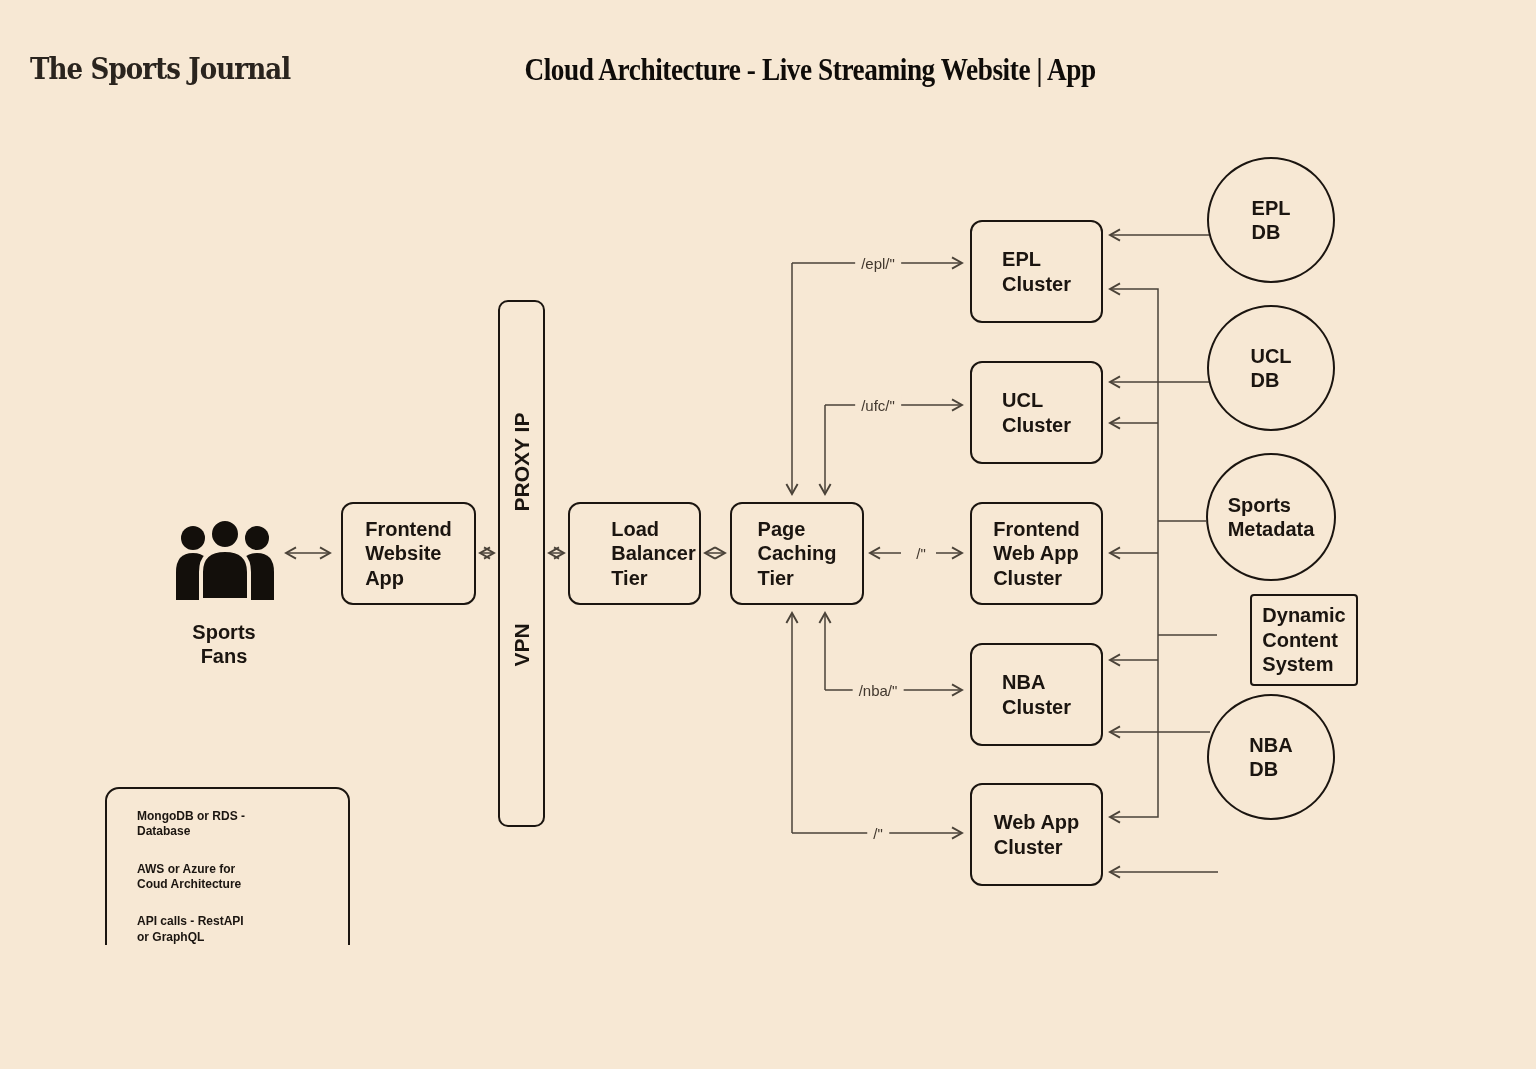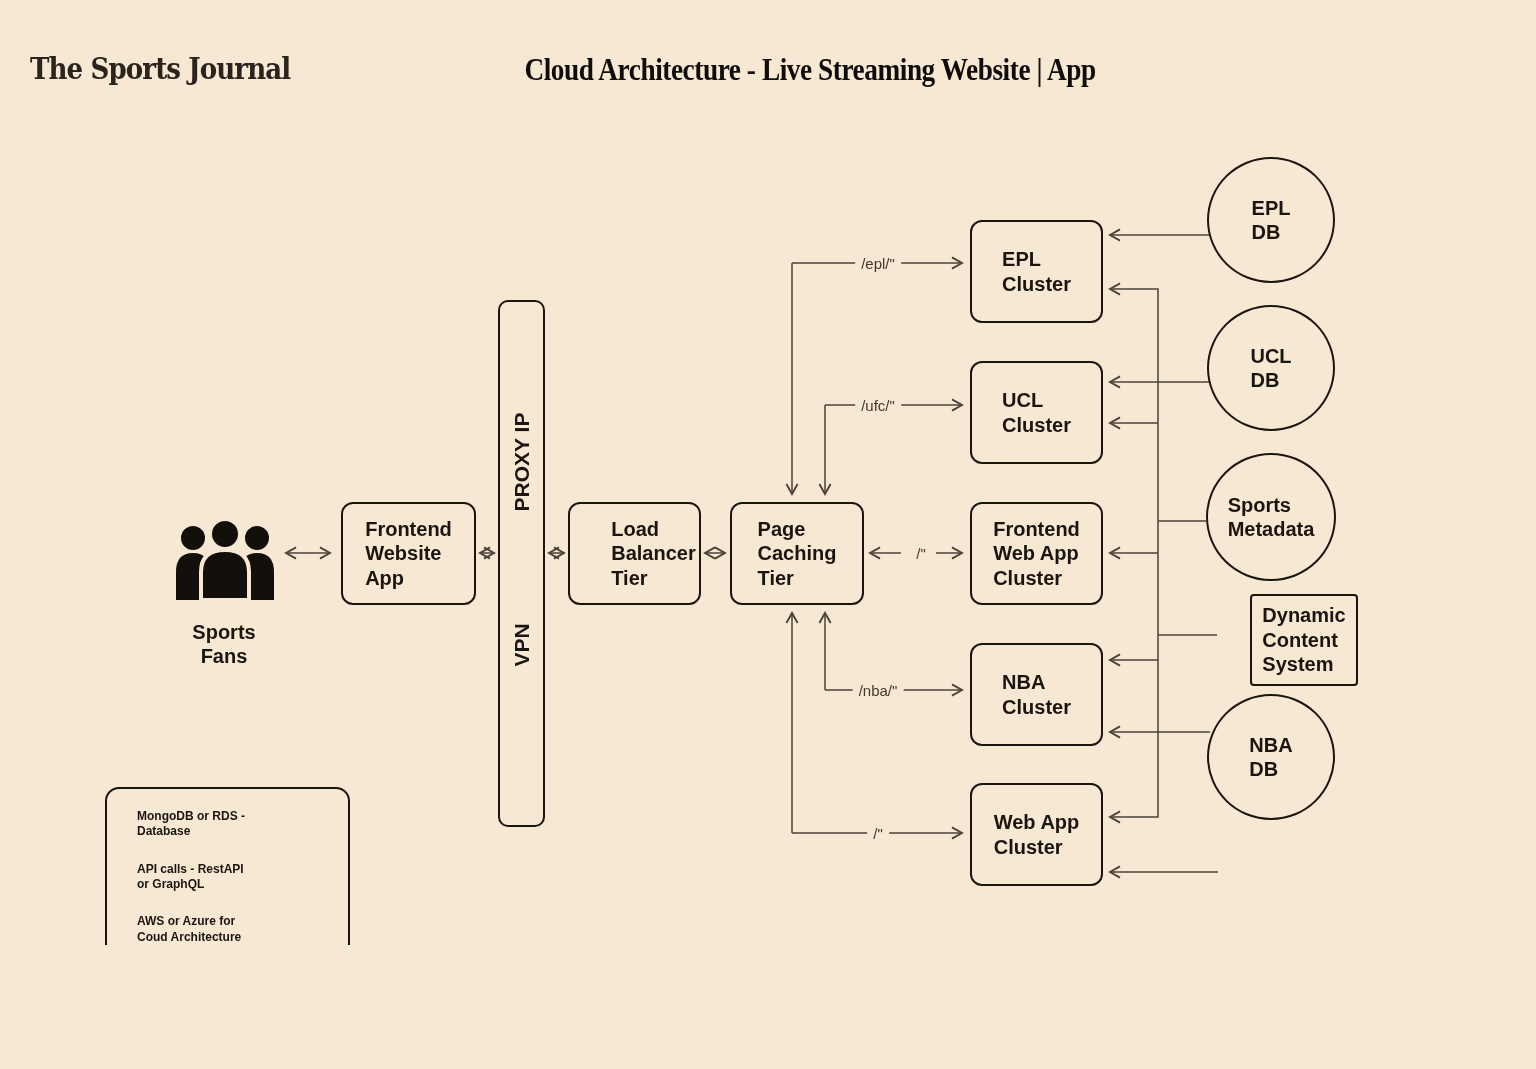--- a/index.html
+++ b/index.html
@@ -157,19 +157,19 @@
 
   <div class="route-label" style="left:878px;top:263px;">/epl/"</div>
   <div class="route-label" style="left:878px;top:405px;">/ufc/"</div>
   <div class="route-label" style="left:921px;top:553px;">/"</div>
   <div class="route-label" style="left:878px;top:690px;">/nba/"</div>
   <div class="route-label" style="left:878px;top:833px;">/"</div>
 
   <div class="legend">
     <div class="legend-item">MongoDB or RDS -
 Database</div>
+    <div class="legend-item">AWS or Azure for
+Coud Architecture</div>
     <div class="legend-item">API calls - RestAPI
 or GraphQL</div>
-    <div class="legend-item">AWS or Azure for
-Coud Architecture</div>
   </div>
 
 </div>
 
 </body></html>

